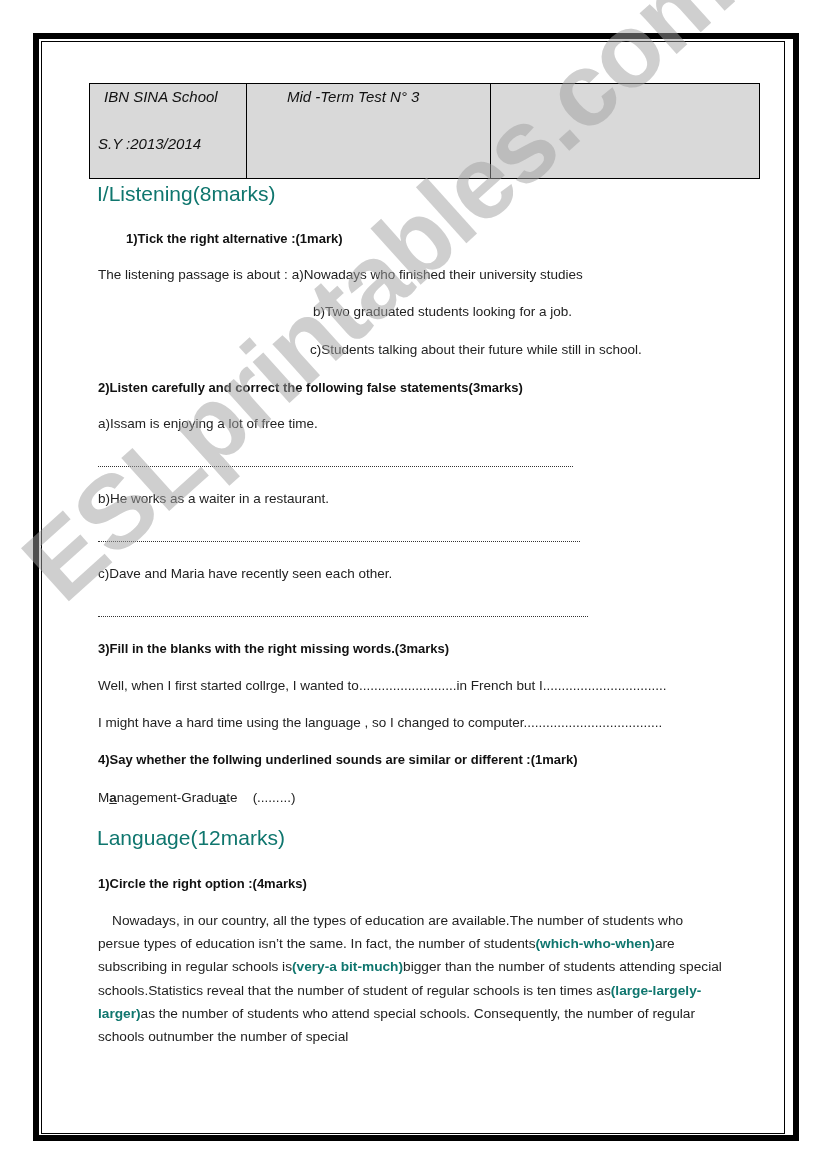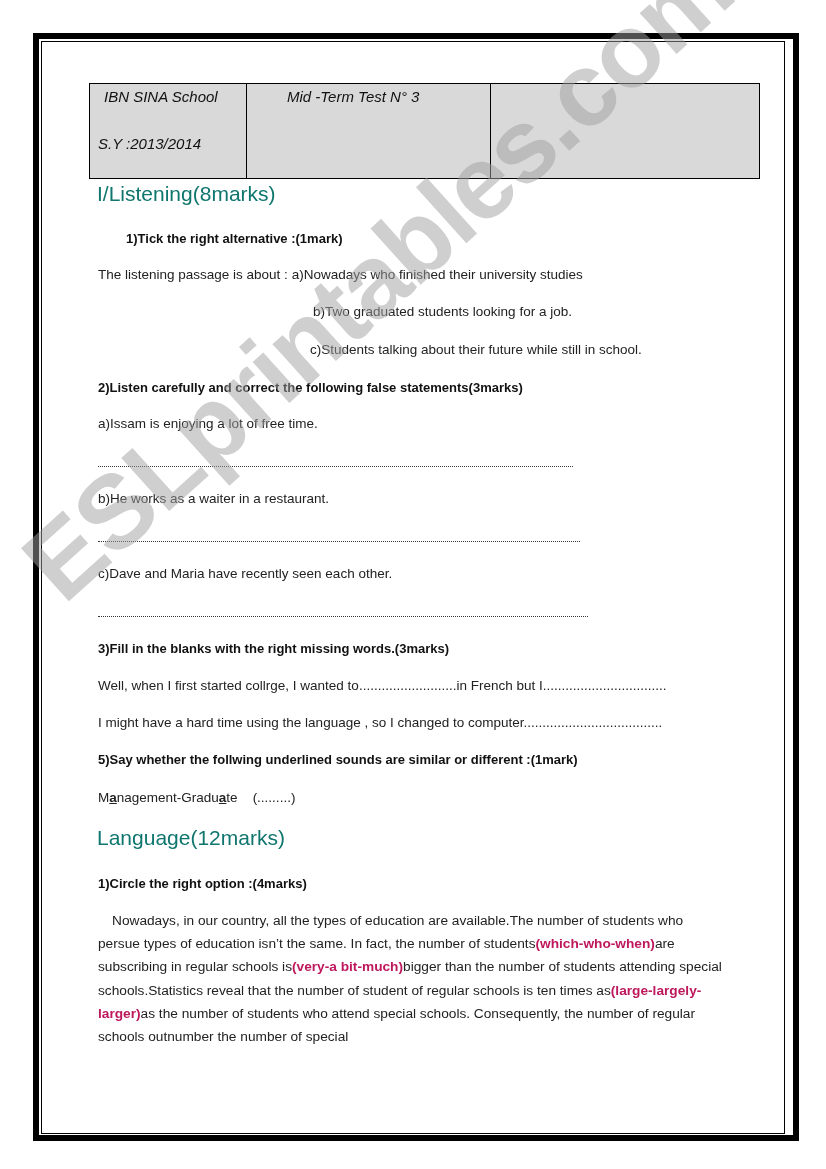--- a/index.html
+++ b/index.html
@@ -16,21 +16,21 @@
   .hcell.c2 { width: 244px; border-right: 1px solid #000; }
   .hcell.c3 { flex: 1; }
   .hcell span { position: absolute; white-space: nowrap; }
   .ital { font-style: italic; font-size: 15px; }
   .tchr { font-size: 15.5px; font-family: "DejaVu Sans", sans-serif; font-size: 14.5px; }
   .line { position: absolute; left: 98px; white-space: nowrap; font-size: 13.5px; color: #222; }
   .bold { font-weight: bold; font-size: 13px; color: #111; }
   .section { position: absolute; left: 97px; font-size: 21px; white-space: nowrap; color: #0f766e; }
   .dots { position: absolute; left: 98px; height: 0; border-bottom: 1.5px dotted #333; }
   .para { position: absolute; left: 98px; width: 630px; font-size: 13.7px; line-height: 23.2px; color: #222; }
-  .para b { color: #be185d; }
+  .para b { color: #0f766e; }
   u.ul { text-decoration: underline; font-weight: bold; }
   .watermark { position: absolute; left: 40px; top: 520px; width: 900px; text-align: left;
                font-family: "Liberation Sans", sans-serif; font-weight: bold; font-size: 104px;
                color: rgba(160,160,160,0.5); transform-origin: 0 50%; transform: rotate(-42deg);
                white-space: nowrap; pointer-events: none; letter-spacing: -2px; z-index: 5; }
 </style>
 </head>
 <body>
 
 <div class="frame-outer"></div>
@@ -64,21 +64,21 @@
 <div class="dots" style="top:616px;width:490px;"></div>
 
 <div class="line bold" style="top:641px;">3)Fill in the blanks with the right missing words.(3marks)</div>
 <div class="line" style="top:678px;">
   <span>Well, when I first started collrge, I wanted to</span><span>..........................</span><span>in French but I</span><span>.................................</span>
 </div>
 <div class="line" style="top:715px;">
   <span>I might have  a hard time using the language , so I changed to computer</span><span>.....................................</span>
 </div>
 
-<div class="line bold" style="top:752px;">5)Say whether the follwing underlined sounds are similar or different :(1mark)</div>
+<div class="line bold" style="top:752px;">4)Say whether the follwing underlined sounds are similar or different :(1mark)</div>
 <div class="line" style="top:790px;">
   <span>M</span><u class="ul">a</u><span>nagement-Gradu</span><u class="ul">a</u><span>te</span>&nbsp;&nbsp;&nbsp;&nbsp;<span>(.........)</span>
 </div>
 
 <div class="section" style="top:826px;">Language(12marks)</div>
 <div class="line bold" style="top:876px;">1)Circle the right option :(4marks)</div>
 
 <div class="para" style="top:909px;">
   <span style="display:inline-block;width:14px;"></span><span>Nowadays, in our country, all the types of education are available.The number of students who persue types of education isn’t the same. In fact, the number of students</span><b>(which-who-when)</b><span>are subscribing in regular schools is</span><b>(very-a bit-much)</b><span>bigger than the number of students attending special schools.Statistics reveal that the number of student of regular schools is ten times as</span><b>(large-largely-larger)</b><span>as the number of students who attend special schools. Consequently, the number of regular schools outnumber the number of special</span>
 </div>

